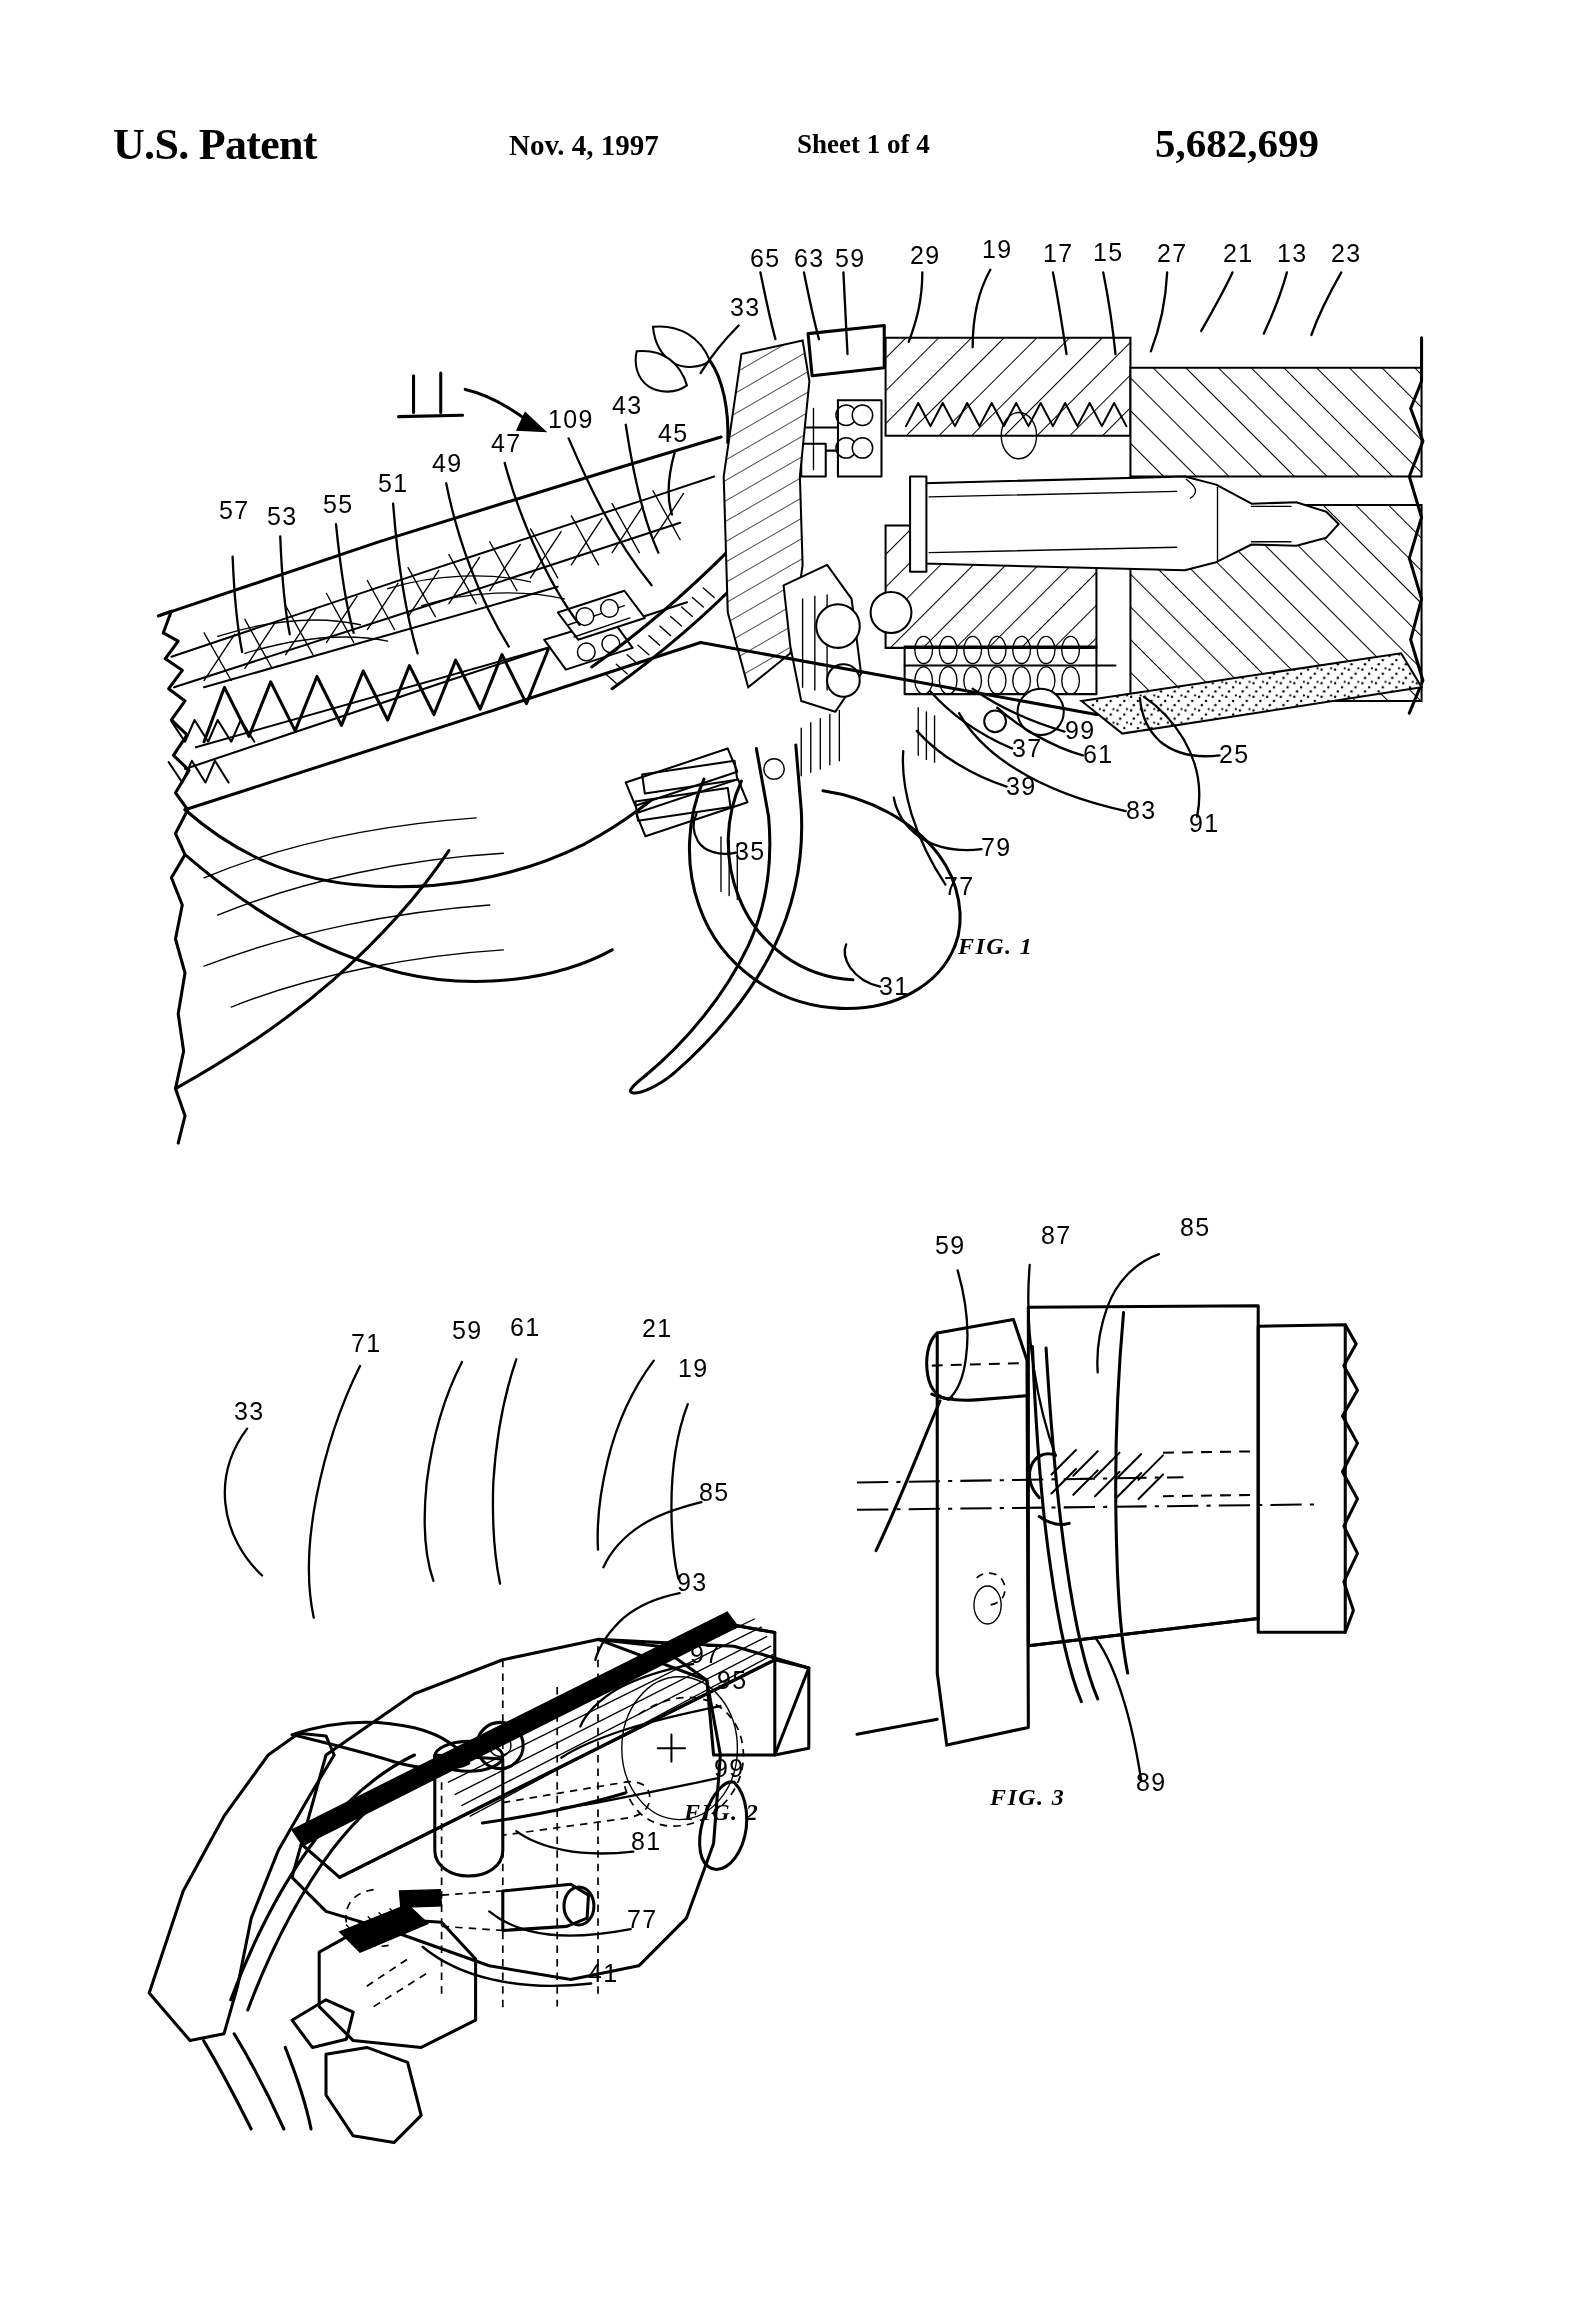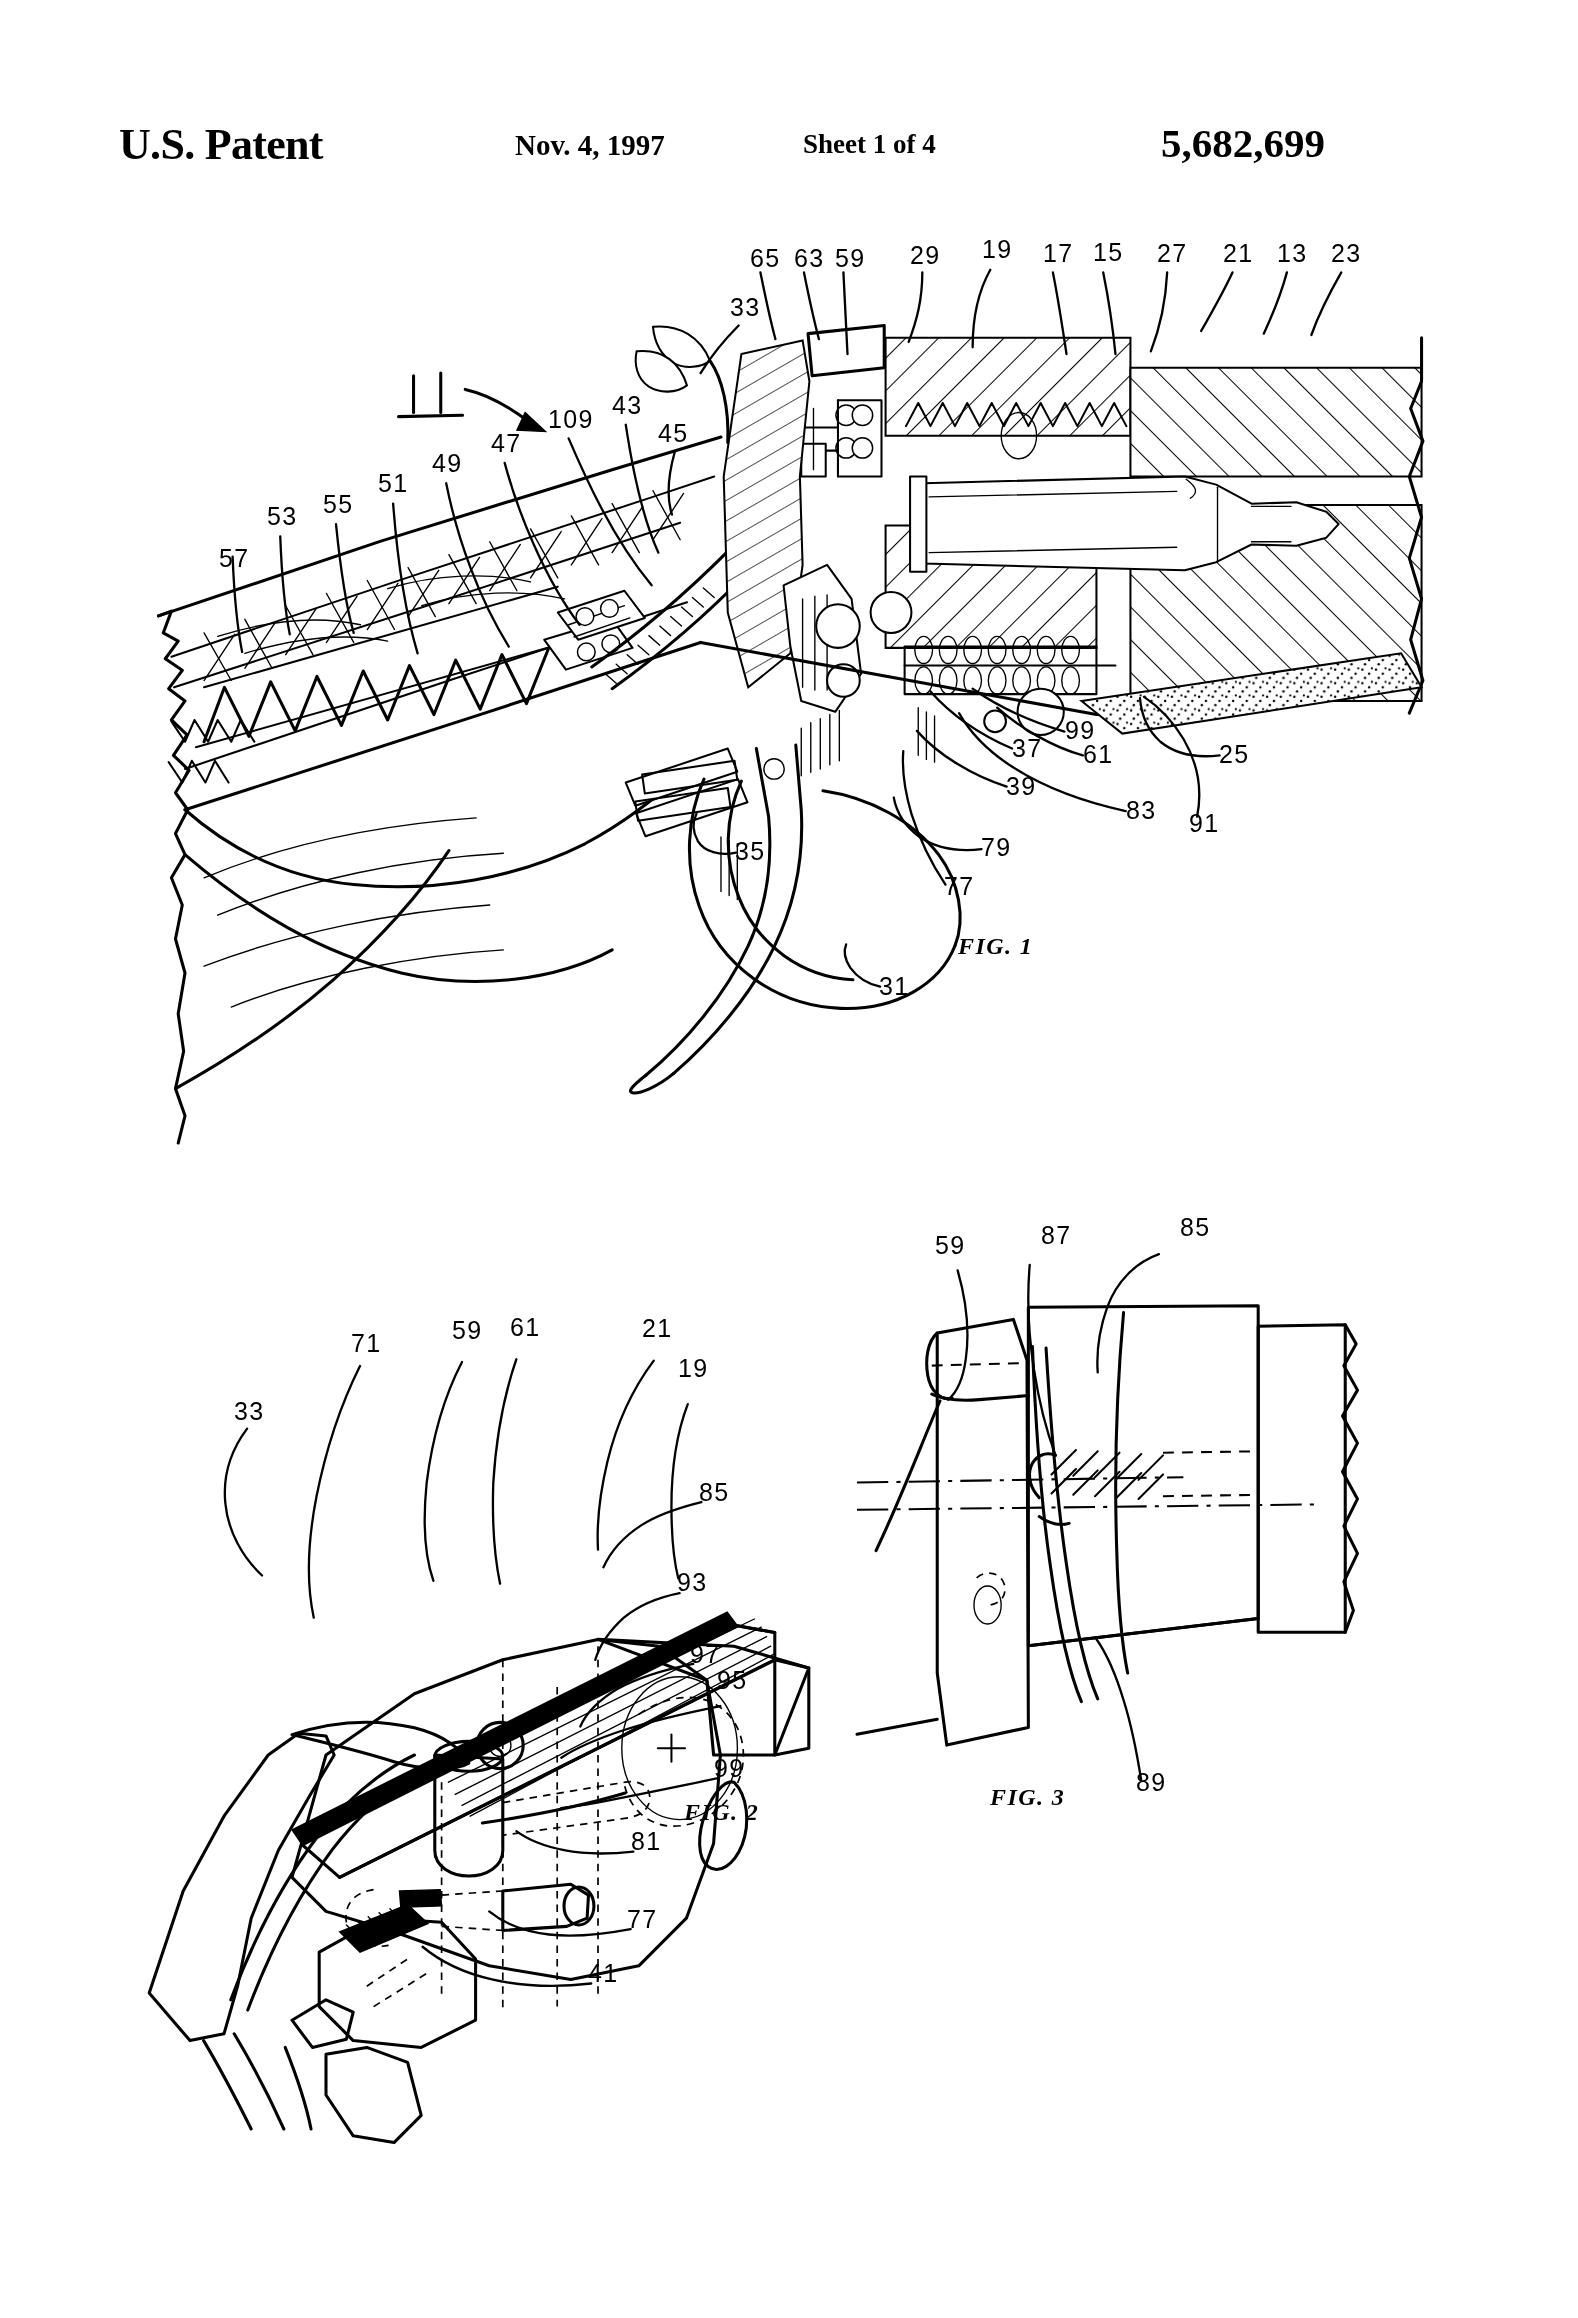--- a/index.html
+++ b/index.html
@@ -1,21 +1,21 @@
 <!DOCTYPE html>
 <html style="font-size:11px"><head>
 <meta charset="utf-8">
 <style>
   html,body{margin:0;padding:0;background:#ffffff;}
   body{width:1578px;height:2319px;position:relative;
        font-family:"Liberation Serif", serif;
        -webkit-font-smoothing:antialiased;}
 
   
-  #header{position:absolute;left:8px;top:119px;width:1322px;height:61px;}
+  #header{position:absolute;left:2px;top:119px;width:1322px;height:61px;}
   #hdr-uspatent{position:absolute;left:111px;top:0px;font-size:44px;font-weight:bold;
       font-family:"Liberation Serif", serif;letter-spacing:-0.7px;}
   #hdr-date{position:absolute;left:507px;top:9.5px;font-size:29px;font-weight:bold;
       font-family:"Liberation Serif", serif;}
   #hdr-sheet{position:absolute;left:795px;top:9.5px;font-size:27px;font-weight:bold;
       font-family:"Liberation Serif", serif;}
   #hdr-patnum{position:absolute;left:1153px;top:0px;font-size:41px;font-weight:bold;
       font-family:"Liberation Serif", serif;letter-spacing:0px;}
 
   
@@ -353,21 +353,21 @@
 <div class="ref" style="left:1331px;top:239px;">23</div>
 <div class="ref" style="left:730px;top:293px;">33</div>
 <div class="ref" style="left:548px;top:405px;">109</div>
 <div class="ref" style="left:612px;top:391px;">43</div>
 <div class="ref" style="left:658px;top:419px;">45</div>
 <div class="ref" style="left:491px;top:429px;">47</div>
 <div class="ref" style="left:432px;top:449px;">49</div>
 <div class="ref" style="left:378px;top:469px;">51</div>
 <div class="ref" style="left:323px;top:490px;">55</div>
 <div class="ref" style="left:267px;top:502px;">53</div>
-<div class="ref" style="left:219px;top:544px;">57</div>
+<div class="ref" style="left:219px;top:496px;">57</div>
 <div class="ref" style="left:1065px;top:716px;">99</div>
 <div class="ref" style="left:1012px;top:734px;">37</div>
 <div class="ref" style="left:1083px;top:740px;">61</div>
 <div class="ref" style="left:1006px;top:772px;">39</div>
 <div class="ref" style="left:1219px;top:740px;">25</div>
 <div class="ref" style="left:1126px;top:796px;">83</div>
 <div class="ref" style="left:1189px;top:809px;">91</div>
 <div class="ref" style="left:981px;top:833px;">79</div>
 <div class="ref" style="left:944px;top:872px;">77</div>
 <div class="ref" style="left:735px;top:837px;">35</div>

